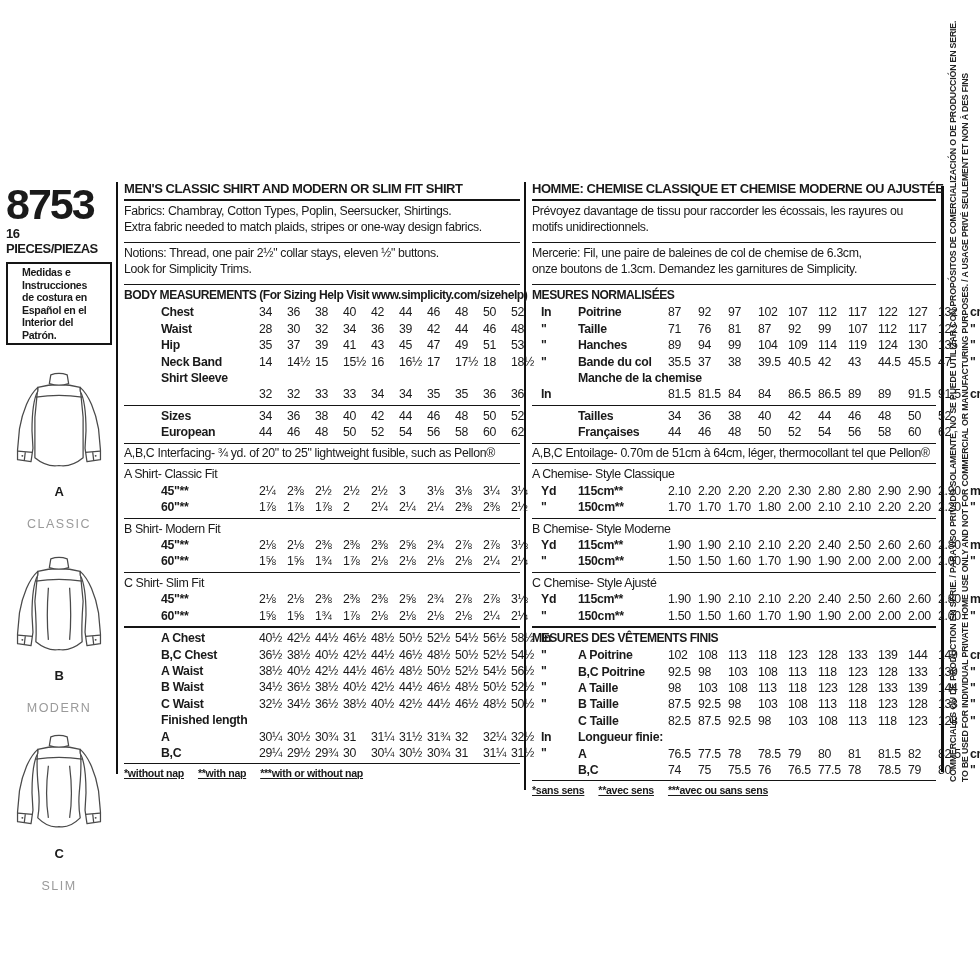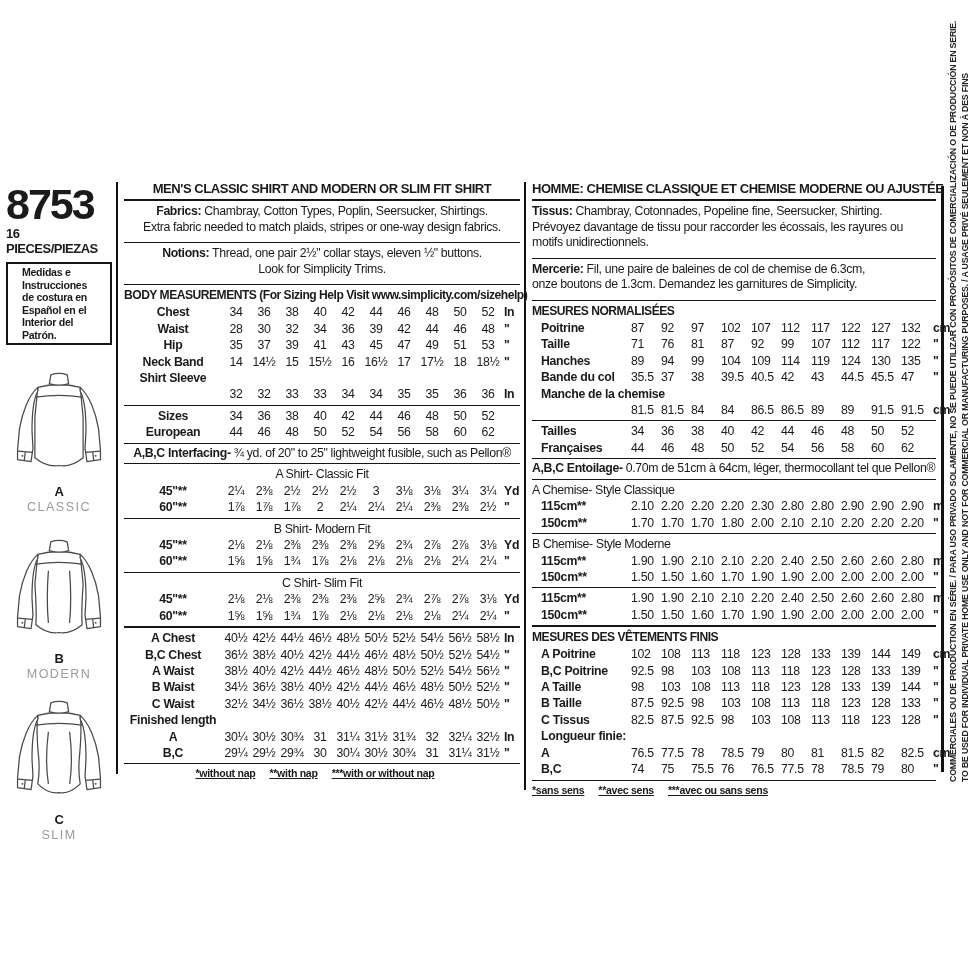--- a/index.html
+++ b/index.html
@@ -3,47 +3,47 @@
 <meta charset="utf-8">
 <style>
   html,body{margin:0;padding:0;}
   body{
     width:980px;height:980px;position:relative;background:#ffffff;
     font-family:"Liberation Sans", sans-serif;color:#1a1a1a;
     letter-spacing:-0.2px;
   }
   .col{position:absolute;top:180px;}
   .col-left{left:6px;top:184px;width:106px;}
-  .col-en{left:124px;width:396px;text-align:center;}
+  .col-en{left:124px;width:396px;}
   .col-fr{left:532px;width:404px;}
   .vsep{position:absolute;background:#111;width:2px;}
   .vsep-1{left:116px;top:182px;height:592px;}
   .vsep-2{left:524px;top:182px;height:608px;}
   .vsep-3{left:941px;top:186px;height:586px;width:3px;}
   .code{font-size:43px;font-weight:700;letter-spacing:-2px;line-height:40px;}
   .pieces{font-size:13px;font-weight:700;letter-spacing:-0.5px;margin-top:2px;}
   .es-box{border:2px solid #151515;margin-top:6px;padding:2px 14px;
     font-size:10.6px;font-weight:700;line-height:12.5px;letter-spacing:-0.3px;}
   .figure{text-align:center;}
   .fig-a{margin-top:26px;} .fig-b{margin-top:24px;} .fig-c{margin-top:18px;}
   .shirt path{fill:#fff;stroke:#4a4a4a;stroke-width:1.3;stroke-linejoin:round;}
   .shirt path.nf{fill:none;}
   .shirt circle{fill:#4a4a4a;stroke:none;}
   .fig-letter{font-size:13px;font-weight:700;margin-top:1px;}
-  .fig-style{font-size:12.5px;color:#9a9a9a;letter-spacing:1.5px;margin-top:1px;}
+  .fig-style{font-size:12.5px;color:#9a9a9a;letter-spacing:1.5px;margin-top:18px;}
   .col-title{font-size:13px;font-weight:700;letter-spacing:-0.45px;white-space:nowrap;line-height:17px;}
   .rule{border-top:1.6px solid #151515;margin:2px 0;}
   .rule-heavy{border-top-width:2.2px;}
   .para{padding:1px 0 5px;}
   .line{font-size:12.3px;line-height:15.6px;letter-spacing:-0.35px;white-space:nowrap;}
-  .b{font-weight:700;}
+  .b{font-weight:400;}
   .theader{font-size:12.1px;font-weight:700;letter-spacing:-0.5px;line-height:17px;white-space:nowrap;}
   .sect-title{font-size:12.4px;font-weight:400;letter-spacing:-0.4px;line-height:16.5px;white-space:nowrap;}
   .trow{display:flex;line-height:16.4px;font-size:12.3px;letter-spacing:-0.3px;white-space:nowrap;}
-  .tlabel{flex:0 0 98px;font-weight:700;}
+  .tlabel{flex:0 0 98px;font-weight:700;margin-left:37px;}
   .col-fr .tlabel{flex-basis:90px;padding-left:9px;}
   .tval{flex:0 0 28px;}
   .col-fr .tval{flex-basis:30px;}
   .tunit{margin-left:2px;font-weight:700;}
   .footnote{font-size:10.6px;font-weight:700;letter-spacing:-0.3px;margin-top:3px;white-space:nowrap;}
   .footnote span{margin-right:14px;text-decoration:underline;}
   .legal{
     position:absolute;left:948px;top:782px;width:600px;
     transform:rotate(-90deg);transform-origin:0 0;
     font-size:8.8px;font-weight:700;line-height:11.5px;color:#222;
@@ -446,21 +446,20 @@
   <div class="footnote">
     <span>*without nap</span><span>**with nap</span><span>***with or without nap</span>
   </div>
 </div>
 
 <div class="col col-fr">
   <div class="col-title">HOMME: CHEMISE CLASSIQUE ET CHEMISE MODERNE OU AJUSTÉE</div>
   <div class="rule rule-heavy"></div>
 
   <div class="para">
-    <div class="line"><span class="b">Tissus:</span><span> Chambray, Cotonnades, Popeline fine, Seersucker, Shirting.</span></div>
     <div class="line">Prévoyez davantage de tissu pour raccorder les écossais, les rayures ou</div>
     <div class="line">motifs unidirectionnels.</div>
   </div>
   <div class="rule"></div>
 
   <div class="para">
     <div class="line"><span class="b">Mercerie:</span><span> Fil, une paire de baleines de col de chemise de 6.3cm,</span></div>
     <div class="line">onze boutons de 1.3cm. Demandez les garnitures de Simplicity.</div>
   </div>
   <div class="rule"></div>
@@ -639,20 +638,21 @@
           <span class="tval">2.00</span>
           <span class="tval">2.00</span>
           <span class="tval">2.00</span>
           <span class="tunit">"</span>
         </div>
       </div>
   </div>
   <div class="rule"></div>
 
   <div>
+    <div class="sect-title">C Chemise- Style Ajusté</div>
     <div>
         <div class="trow">
           <span class="tlabel">115cm**</span>
           <span class="tval">1.90</span>
           <span class="tval">1.90</span>
           <span class="tval">2.10</span>
           <span class="tval">2.10</span>
           <span class="tval">2.20</span>
           <span class="tval">2.40</span>
           <span class="tval">2.50</span>
@@ -731,21 +731,21 @@
         <span class="tval">103</span>
         <span class="tval">108</span>
         <span class="tval">113</span>
         <span class="tval">118</span>
         <span class="tval">123</span>
         <span class="tval">128</span>
         <span class="tval">133</span>
         <span class="tunit">"</span>
       </div>
       <div class="trow">
-        <span class="tlabel">C Tissus</span>
+        <span class="tlabel">C Taille</span>
         <span class="tval">82.5</span>
         <span class="tval">87.5</span>
         <span class="tval">92.5</span>
         <span class="tval">98</span>
         <span class="tval">103</span>
         <span class="tval">108</span>
         <span class="tval">113</span>
         <span class="tval">118</span>
         <span class="tval">123</span>
         <span class="tval">128</span>

